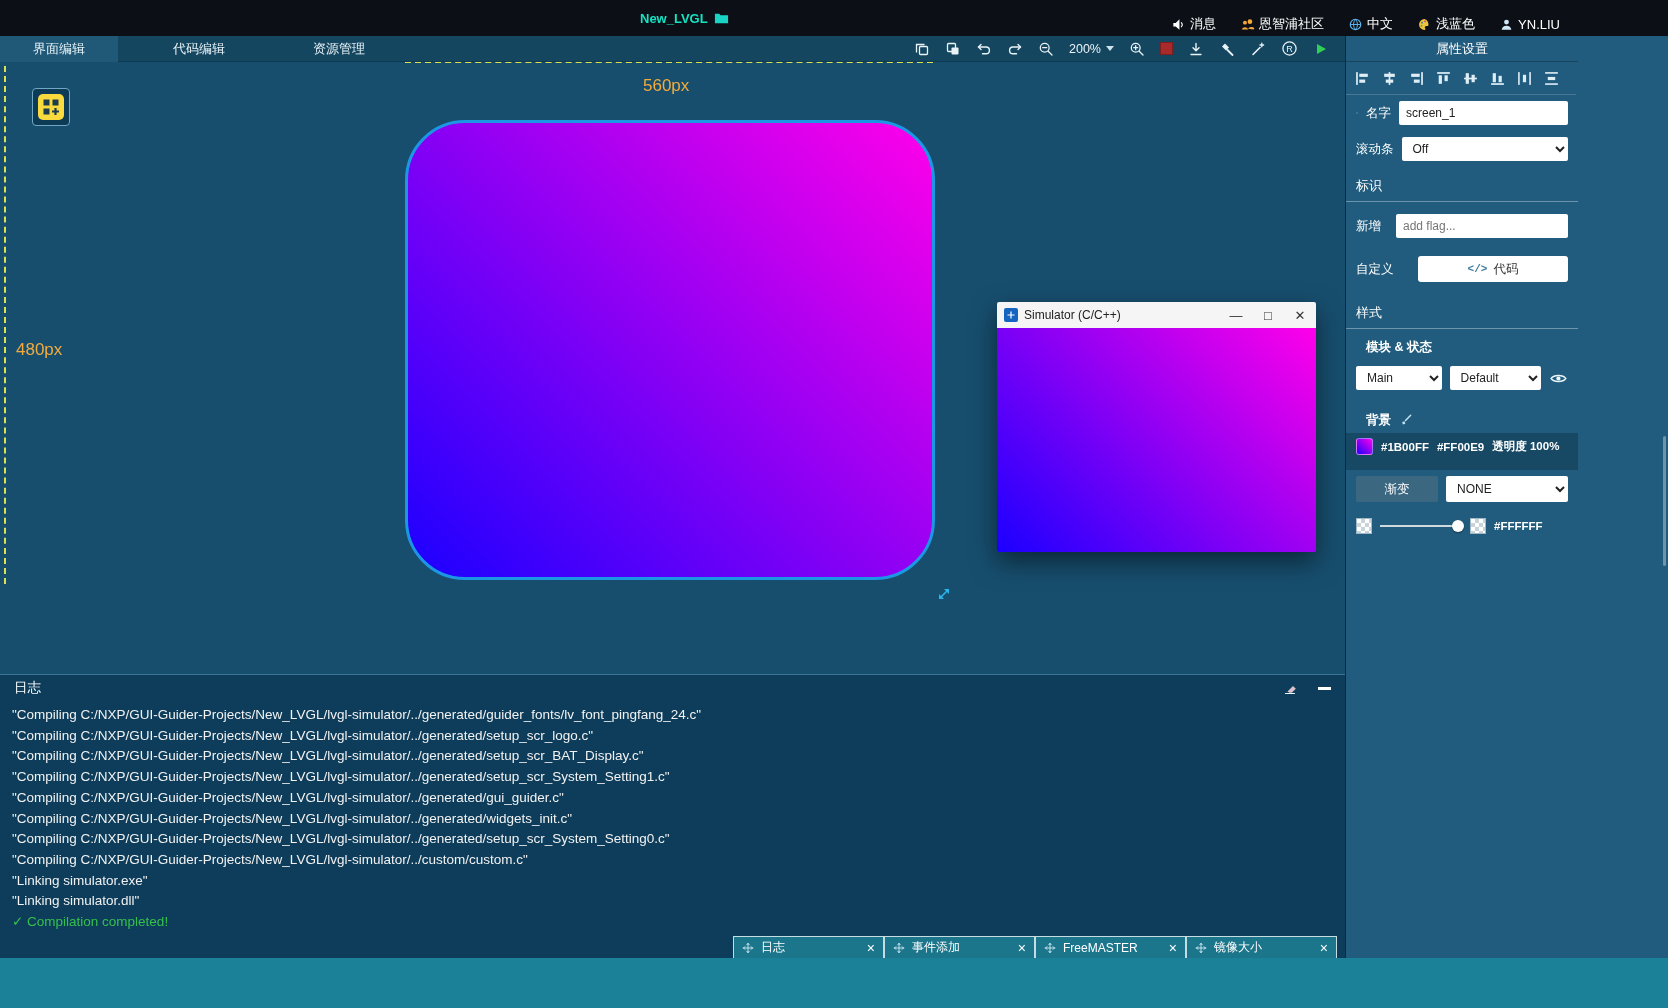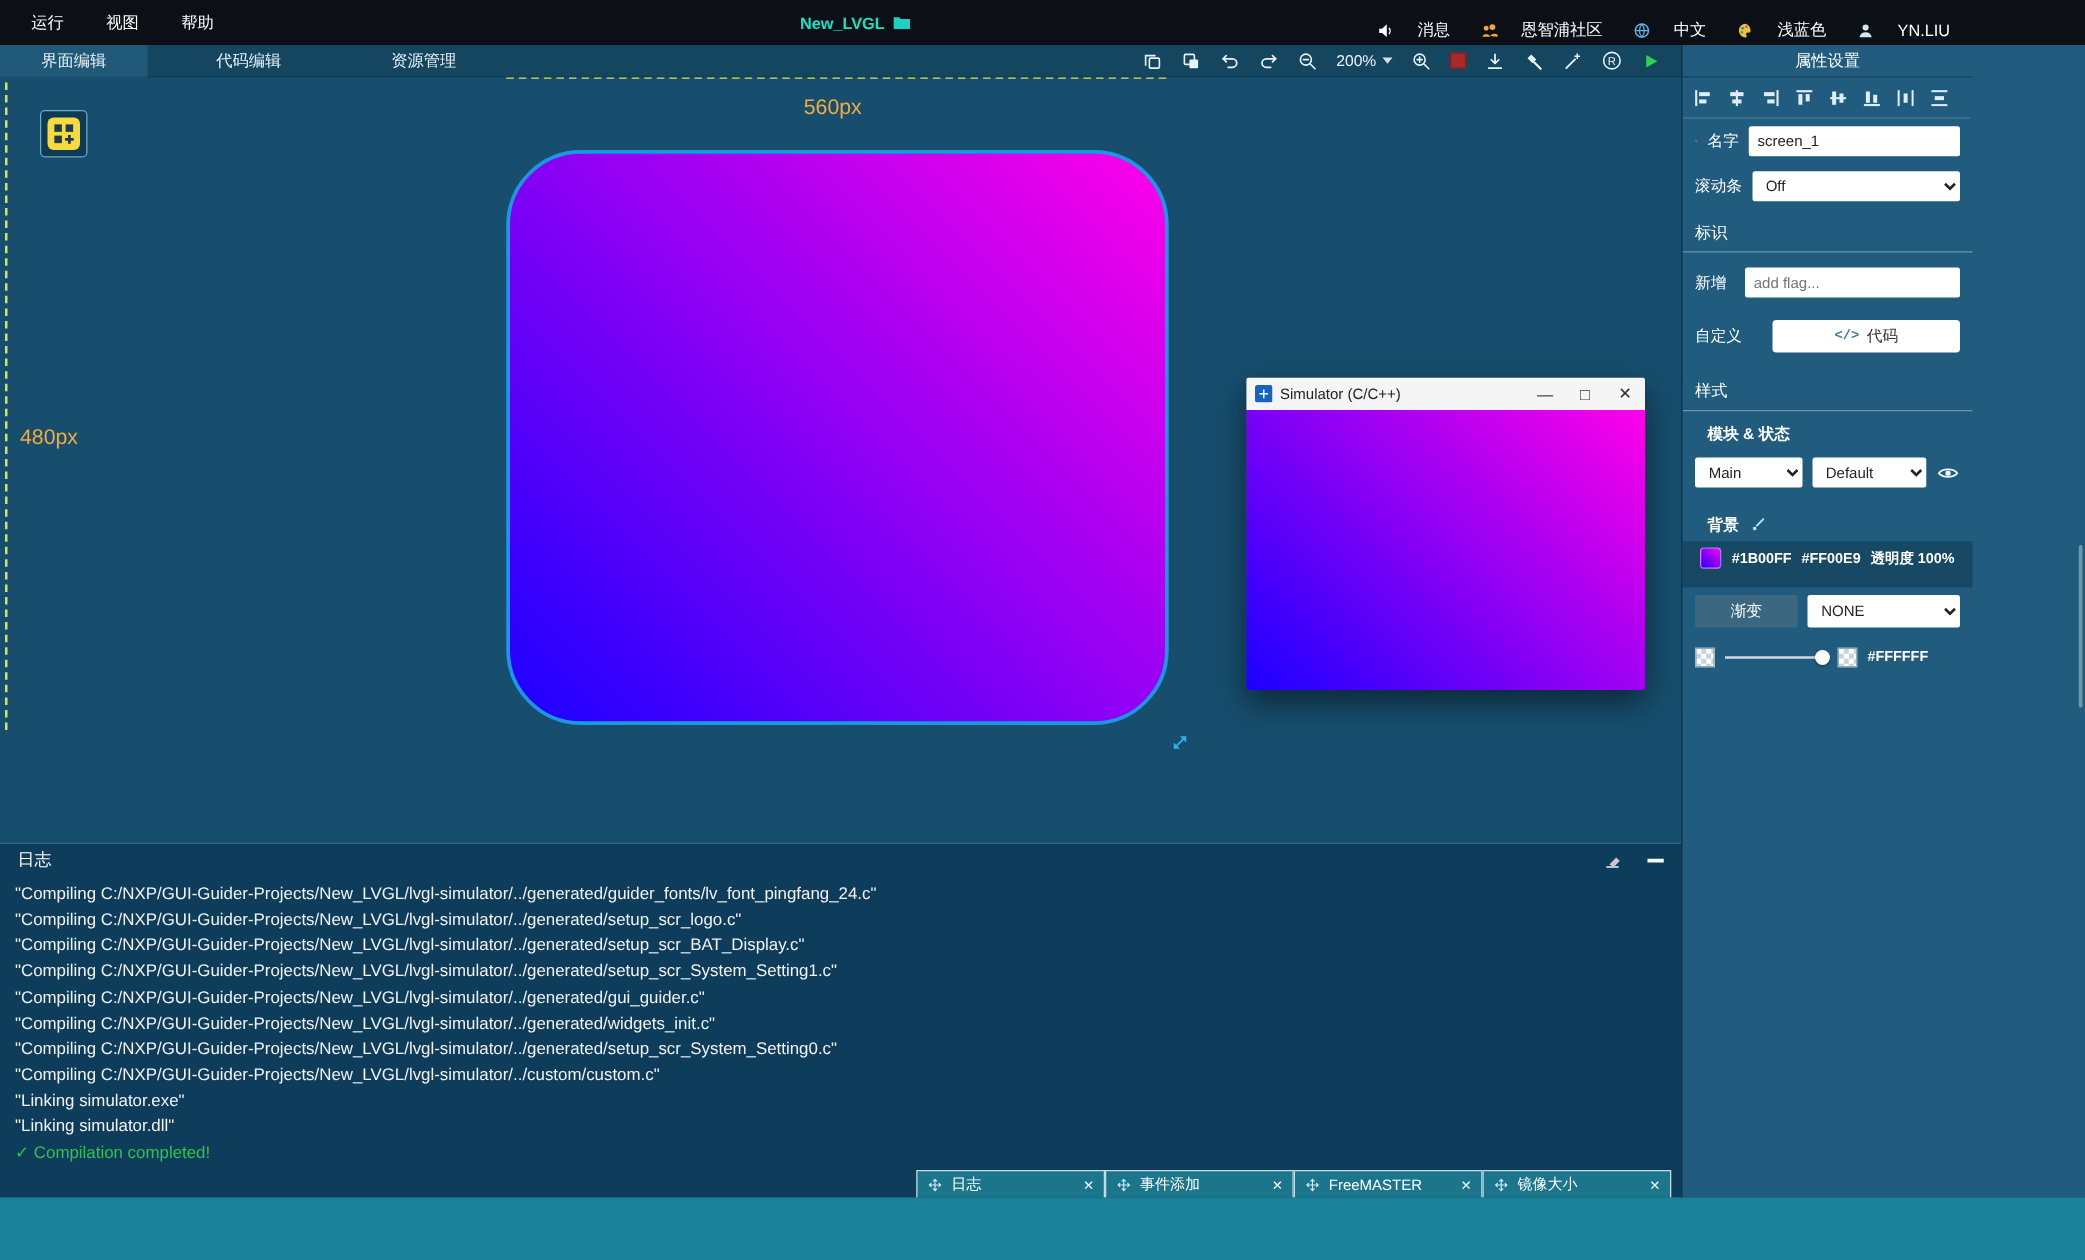--- a/index.html
+++ b/index.html
@@ -8,21 +8,21 @@
   svg { display:block; }
 
   #app { width:1668px; height:1008px; display:flex; flex-direction:column; }
 
   
   .menubar { height:36px; background:#0c1016; display:flex; align-items:center; position:relative; flex:none; }
   .mb-menus { display:flex; align-items:center; padding-left:8px; }
   .mb-item { padding:0 17px; line-height:36px; cursor:default; }
   .mb-title { position:absolute; left:640px; top:0; height:36px; display:flex; align-items:center; gap:6px; color:#14e3c4; font-weight:bold; }
   .mb-right { margin-left:auto; display:flex; align-items:center; gap:24px; padding-right:108px; }
-  .mb-ritem { display:flex; align-items:center; gap:18px;margin-top:12px; }
+  .mb-ritem { display:flex; align-items:center; gap:4px;margin-top:12px; }
 
   
   .main-row { flex:1; display:flex; min-height:0; }
   .left-col { width:1345px; flex:none; display:flex; flex-direction:column; min-width:0; }
 
   
   .toolbar { height:26px; flex:none; background:#15465f; display:flex; align-items:center; border-bottom:1px solid #0d3a52; }
   .tb-tabs { display:flex; height:26px; }
   .tb-tab { padding:0 33px; line-height:26px; margin-right:22px; color:#e9f3f8; }
   .tb-tab.active { background:#1f5977; }
@@ -72,47 +72,40 @@
   
   .right-panel { flex:1; background:#215c7e; border-left:1px solid #0a2c3f; position:relative; overflow:hidden; }
   .rp-header { height:26px; border-bottom:1px solid rgba(0,0,0,.25); display:flex; align-items:center; justify-content:center; width:232px; font-size:13px; }
   .rp-icons { width:230px; display:flex; align-items:center; gap:10px; padding:8px 8px 7px; border-bottom:1px solid rgba(255,255,255,.18); }
   .rp-row { display:flex; align-items:center; gap:8px; padding:6px 10px; width:232px; }
   .rp-label { font-size:12.5px; white-space:nowrap; }
   .rp-input, .rp-select { height:24px; border:none; border-radius:2px; background:#fff; color:#222; font-size:12px; font-family:inherit; padding:0 7px; }
   .w150 { width:172px; margin-left:auto; }
   .rp-section { width:232px; padding:10px 10px 6px; font-size:13px; border-bottom:1px solid rgba(255,255,255,.35); }
   .rp-subhead { width:232px; padding:10px 20px 4px; font-size:12.5px; font-weight:bold; display:flex; align-items:center; gap:7px; }
-  .rp-row.dark { background:rgba(6,36,54,.35); padding-top:5px; padding-bottom:15px;justify-content:center; }
+  .rp-row.dark { background:rgba(6,36,54,.35); padding-top:5px; padding-bottom:15px; }
   .hexlabel { font-size:11.5px; font-weight:bold; }
   .swatch { width:17px; height:17px; border-radius:3px; border:1px solid rgba(255,255,255,.45); background:linear-gradient(45deg,#1B00FF,#FF00E9); flex:none; }
   .checker { width:16px; height:16px; flex:none; border:1px solid #9fb9c8;
              background:conic-gradient(#c9d4da 25%, #fff 0 50%, #c9d4da 0 75%, #fff 0) 0 0/8px 8px; }
   .slider-track { position:relative; width:82px; height:2px; background:#cfd9de; flex:none; }
   .slider-handle { position:absolute; right:-2px; top:-5px; width:12px; height:12px; border-radius:50%; background:#fff; box-shadow:0 1px 2px rgba(0,0,0,.4); }
   .grad-chip { width:82px; height:26px; flex:none; background:#3b6880; display:flex; align-items:center; justify-content:center; font-size:12.5px; border-radius:2px; }
   .grad-select { flex:1; height:26px; }
   .rp-scrollthumb { position:absolute; right:2px; top:400px; width:3px; height:130px; background:rgba(255,255,255,.35); border-radius:2px; }
 
   .code-btn { width:150px; height:26px; margin-left:auto; background:#fff; color:#333; border:none; border-radius:3px; display:flex; align-items:center; justify-content:center; gap:6px; font-size:12.5px; font-family:inherit; }
   .code-glyph { color:#3a7a9a; font-family:"Liberation Mono",monospace; font-size:11px; font-weight:bold; }
 </style>
 </head>
 <body>
 
 <div id="app">
 
   <div class="menubar">
-    <div class="mb-menus">
-  <span class="mb-item">运行</span>
-
-  <span class="mb-item">视图</span>
-
-  <span class="mb-item">帮助</span>
-</div>
 
     <div class="mb-title">
       <span>New_LVGL</span>
       <svg width="15" height="14" viewBox="0 0 16 14">
         <path d="M1 2.5 h4.5 L7 4 h8 v8.5 H1z" fill="#19d3c5"></path>
       </svg>
     </div>
 
     <div class="mb-right">
       <div class="mb-ritem">

